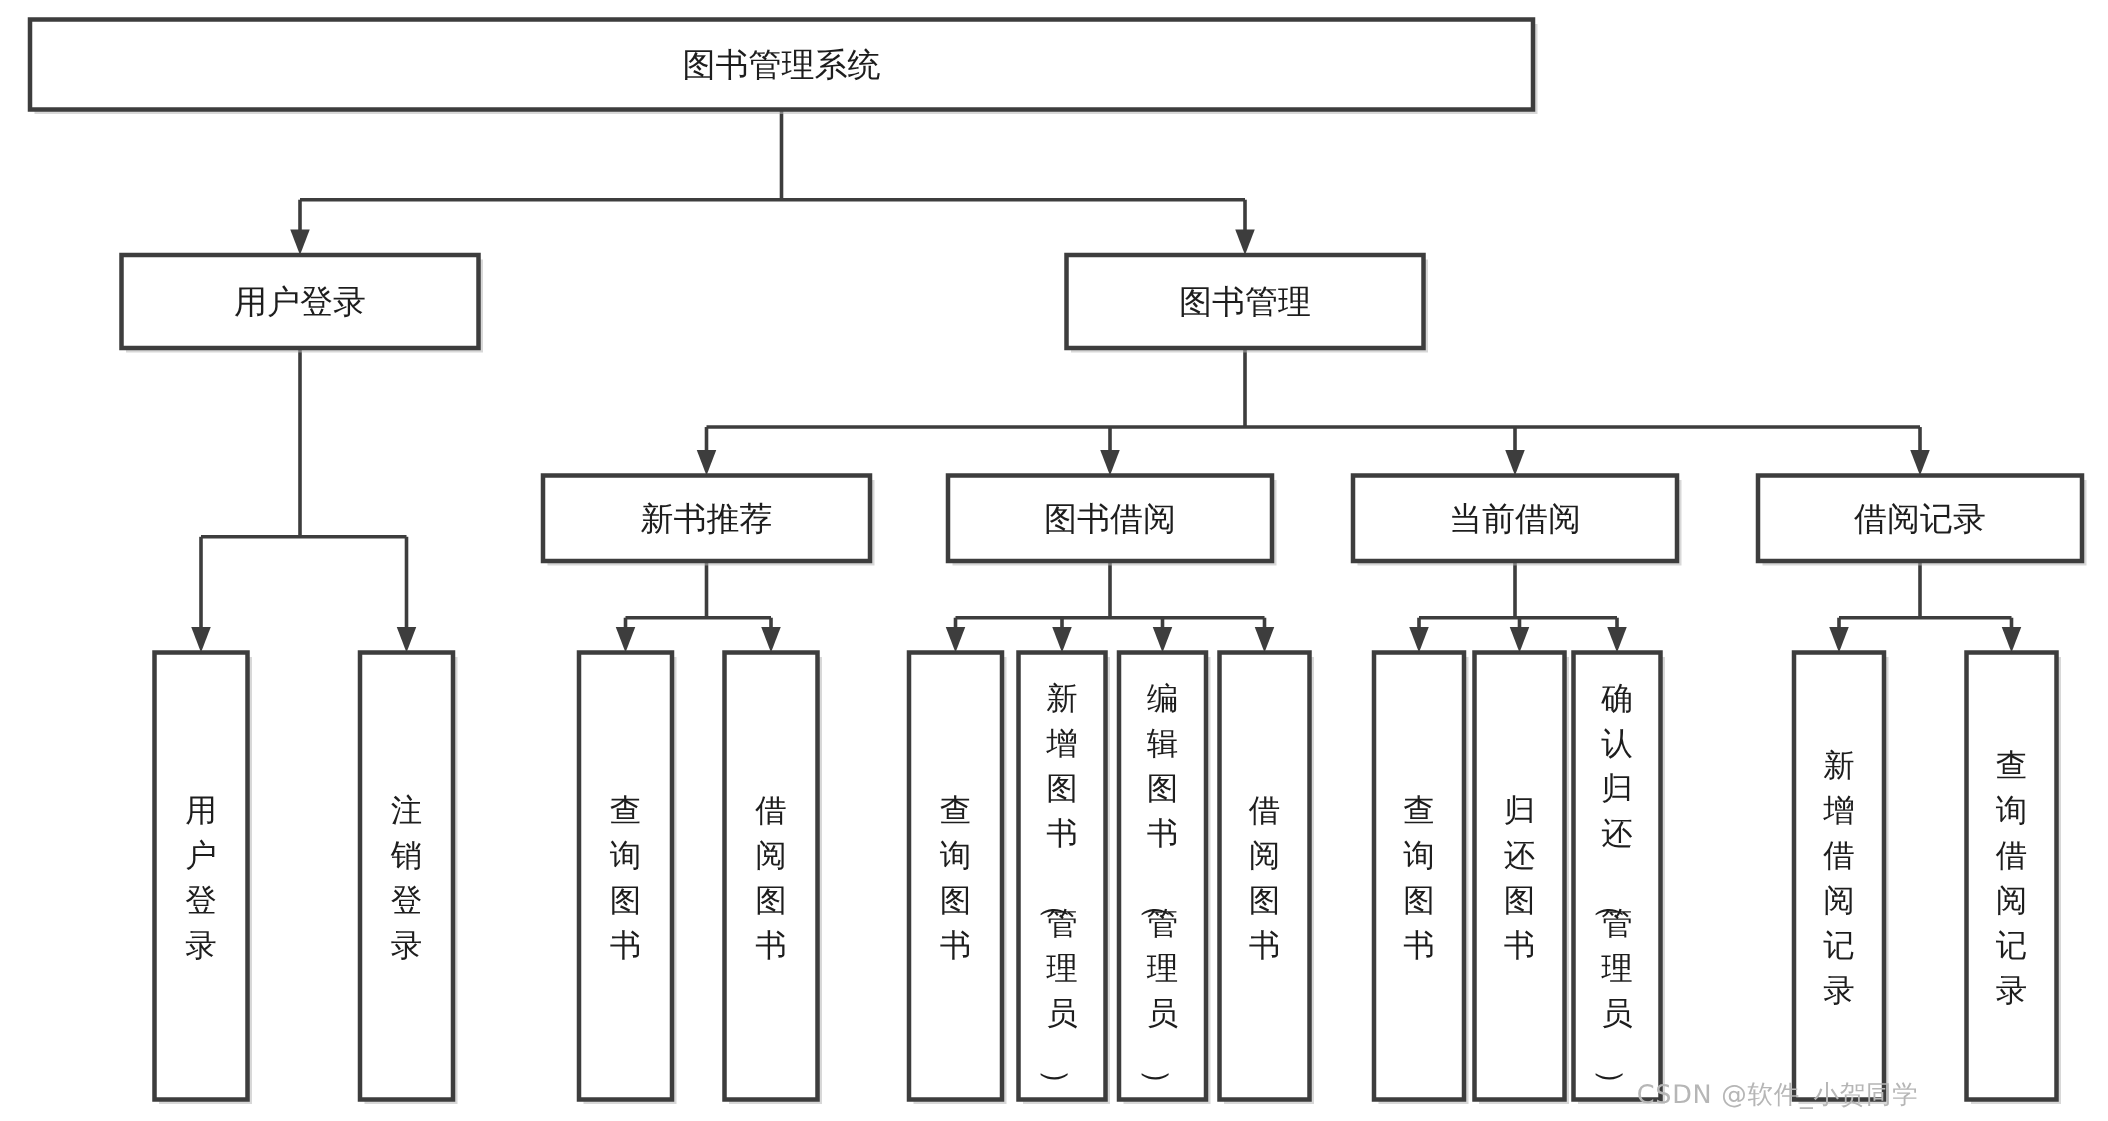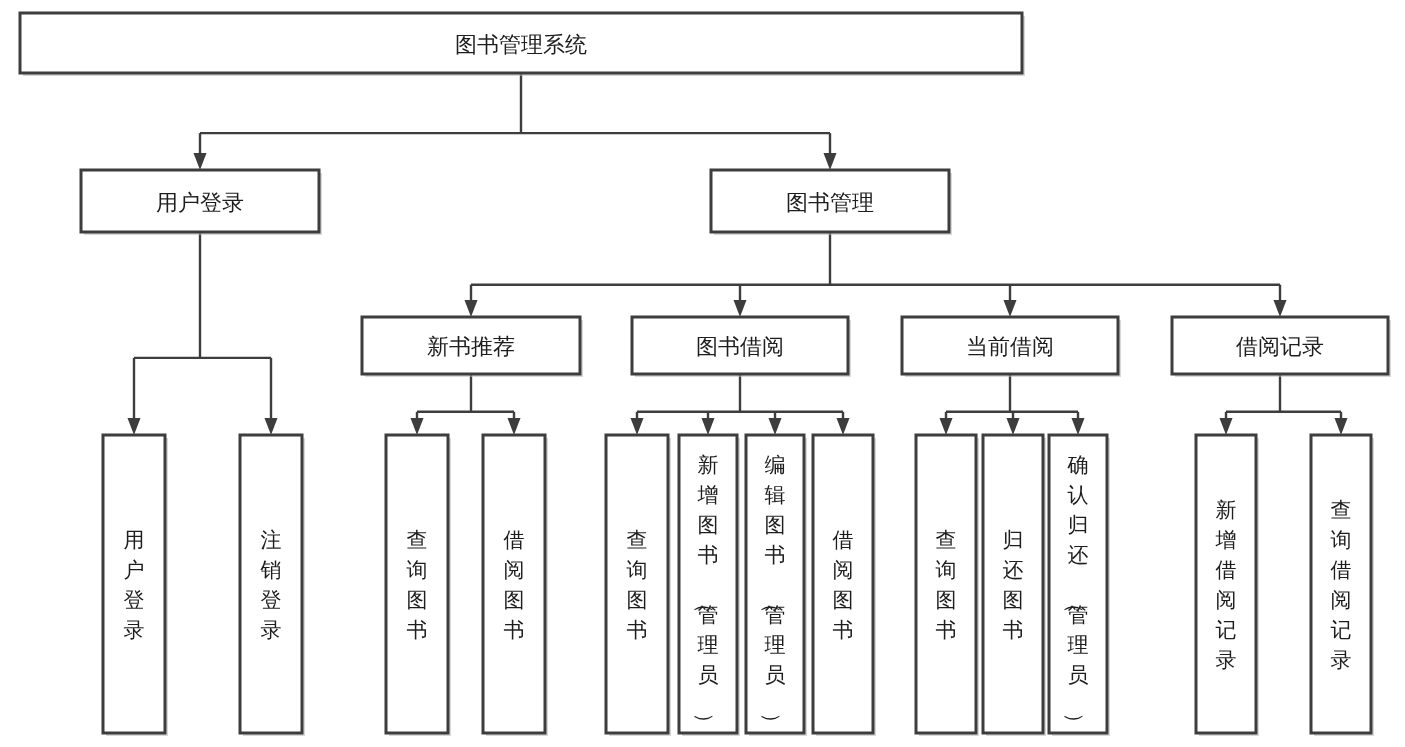--- a/index.html
+++ b/index.html
@@ -228,13 +228,14 @@
           <rect x="1196" y="435" width="60" height="298" class="node-rect"></rect>
           <text x="1226" y="517.4" class="node-label-v"><tspan x="1226" dy="0">新</tspan><tspan x="1226" dy="30">增</tspan><tspan x="1226" dy="30">借</tspan><tspan x="1226" dy="30">阅</tspan><tspan x="1226" dy="30">记</tspan><tspan x="1226" dy="30">录</tspan></text>
         </g>
         <g>
           <rect x="1314" y="438" width="60" height="298" class="node-shadow"></rect>
           <rect x="1311" y="435" width="60" height="298" class="node-rect"></rect>
           <text x="1341" y="517.4" class="node-label-v"><tspan x="1341" dy="0">查</tspan><tspan x="1341" dy="30">询</tspan><tspan x="1341" dy="30">借</tspan><tspan x="1341" dy="30">阅</tspan><tspan x="1341" dy="30">记</tspan><tspan x="1341" dy="30">录</tspan></text>
         </g>
       </g>
   </svg>
+  <div class="watermark">CSDN @软件_小贺同学</div>
 </div>
 
 </body></html>

